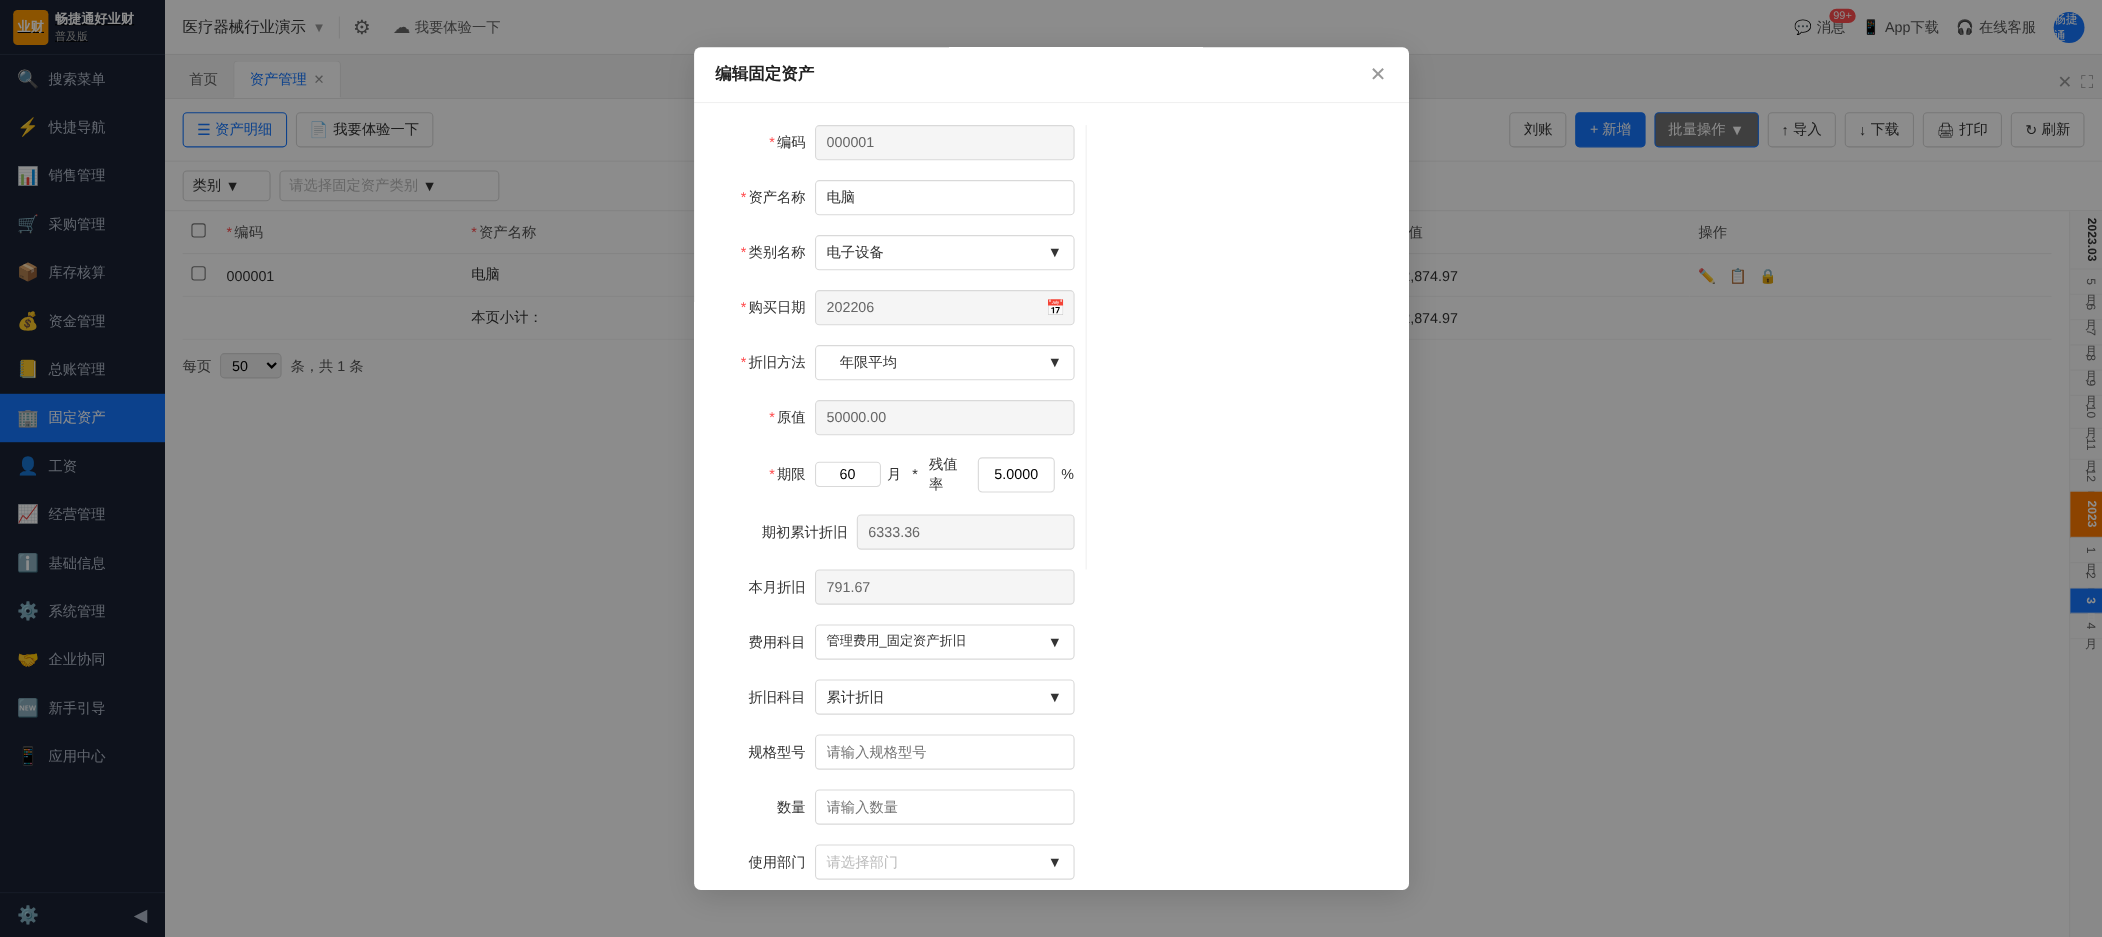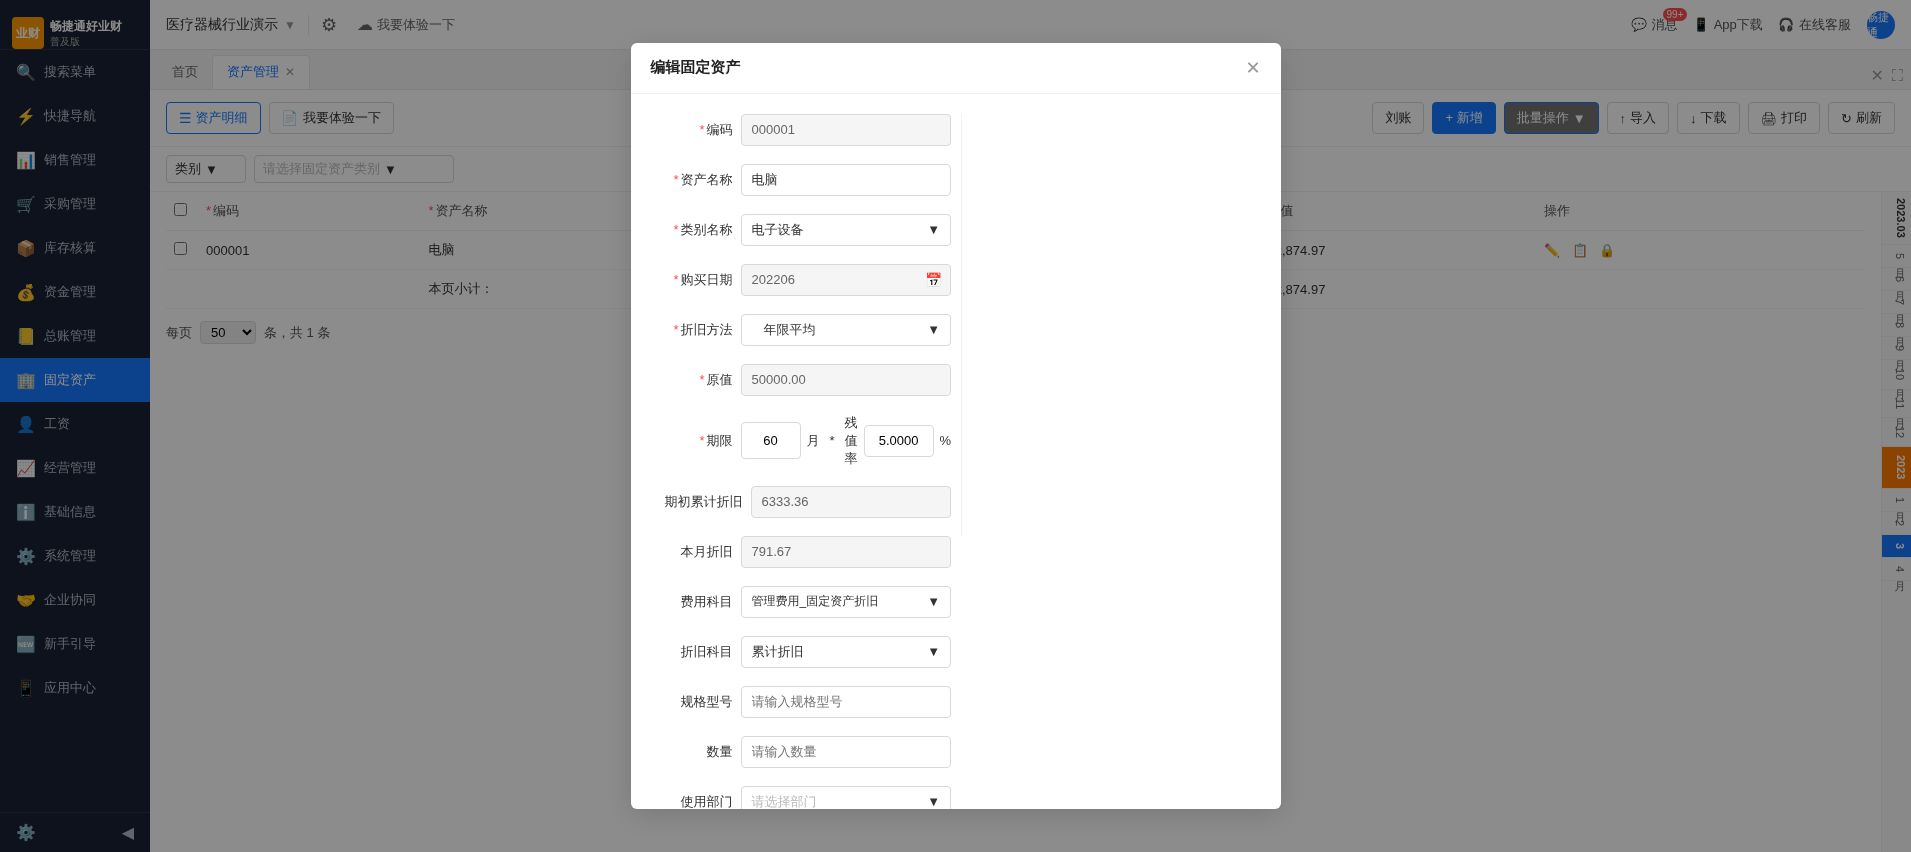--- a/index.html
+++ b/index.html
@@ -1,20 +1,20 @@
 <!DOCTYPE html>
 <html><head>
   <meta charset="utf-8">
   <style>
     * { box-sizing: border-box; margin: 0; padding: 0; font-family: "Microsoft YaHei", "PingFang SC", sans-serif; }
     body { width: 1911px; height: 852px; overflow: hidden; background: #f0f2f5; display: flex; }
 
     
     .sidebar { width: 150px; height: 852px; background: #1a2233; display: flex; flex-direction: column; flex-shrink: 0; }
-    .sidebar-logo { height: 50px; display: flex; align-items: flex-end; padding: 0 12px; border-bottom: 1px solid #2a3448; }
+    .sidebar-logo { height: 50px; display: flex; align-items: center; padding: 0 12px; border-bottom: 1px solid #2a3448; text-decoration: underline; }
     .sidebar-logo-icon { width: 32px; height: 32px; background: #ff9900; border-radius: 4px; display: flex; align-items: center; justify-content: center; color: white; font-size: 12px; font-weight: bold; margin-right: 6px; flex-shrink: 0; }
     .sidebar-scroll { flex: 1; overflow-y: auto; overflow-x: hidden; }
     .sidebar-item { display: flex; align-items: center; padding: 12px 16px; color: #b0b8c8; cursor: pointer; font-size: 13px; transition: background 0.2s; }
     .sidebar-item.active { background: #1677ff; color: white; }
     .sidebar-item-icon { width: 20px; height: 20px; margin-right: 8px; display: flex; align-items: center; justify-content: center; font-size: 16px; flex-shrink: 0; }
     .sidebar-item-label { font-size: 13px; }
     .sidebar-bottom { padding: 10px 16px; border-top: 1px solid #2a3448; display: flex; align-items: center; justify-content: space-between; }
     .sidebar-bottom-icon { color: #b0b8c8; font-size: 16px; cursor: pointer; }
 
     
@@ -80,21 +80,21 @@
     .form-grid { display: grid; grid-template-columns: 1fr 1fr; gap: 0; }
     .form-col { padding: 0 10px; }
     .form-group { margin-bottom: 18px; display: flex; align-items: center; }
     .form-label { width: 80px; font-size: 13px; color: #333; flex-shrink: 0; text-align: right; padding-right: 8px; }
     .form-required { color: #ff4d4f; margin-right: 2px; }
     .form-input { flex: 1; height: 32px; border: 1px solid #d9d9d9; border-radius: 4px; padding: 0 10px; font-size: 13px; color: #333; outline: none; }
     .form-input.readonly { background: #f5f5f5; color: #666; }
     .form-select { flex: 1; height: 32px; border: 1px solid #d9d9d9; border-radius: 4px; padding: 0 10px; font-size: 13px; color: #333; display: flex; align-items: center; justify-content: space-between; cursor: pointer; background: white; position: relative; }
     .form-select-placeholder { color: #bbb; }
     .period-group { display: flex; align-items: center; gap: 6px; flex: 1; }
-    .period-input { width: 60px; height: 37px; border: 1px solid #d9d9d9; border-radius: 4px; padding: 0 8px; font-size: 13px; text-align: center; }
+    .period-input { width: 60px; height: 23px; border: 1px solid #d9d9d9; border-radius: 4px; padding: 0 8px; font-size: 13px; text-align: center; }
     .period-unit { font-size: 13px; color: #333; }
     .period-rate-label { font-size: 13px; color: #333; }
     .period-rate-input { width: 70px; height: 32px; border: 1px solid #d9d9d9; border-radius: 4px; padding: 0 8px; font-size: 13px; text-align: center; }
     .period-pct { font-size: 13px; color: #333; }
     .date-input-wrap { flex: 1; position: relative; }
     .date-input-wrap input { width: 100%; height: 32px; border: 1px solid #d9d9d9; border-radius: 4px; padding: 0 30px 0 10px; font-size: 13px; }
     .date-icon { position: absolute; right: 8px; top: 50%; transform: translateY(-50%); color: #bbb; font-size: 14px; }
     .form-divider { width: 1px; background: #f0f0f0; margin: 0; }
   </style>
 </head>
@@ -419,21 +419,21 @@
               <input class="period-input" type="text" value="60" style="">
               <span class="period-unit">月</span>
               <span style="margin:0 4px;font-size:13px;color:#333;">*</span>
               <span class="period-rate-label">残值率</span>
               <input class="period-rate-input" type="text" value="5.0000" style="">
               <span class="period-pct">%</span>
             </div>
           </div>
 
           <div class="form-group">
-            <label class="form-label" style="width:90px;">
+            <label class="form-label" style="width:90px;margin-left:28px;">
               <span>期初累计折旧</span>
             </label>
             <input class="form-input readonly" type="text" readonly="" value="6333.36" style="">
           </div>
         </div>
 
         <div class="form-divider"></div>
 
         <div class="form-col">
 

